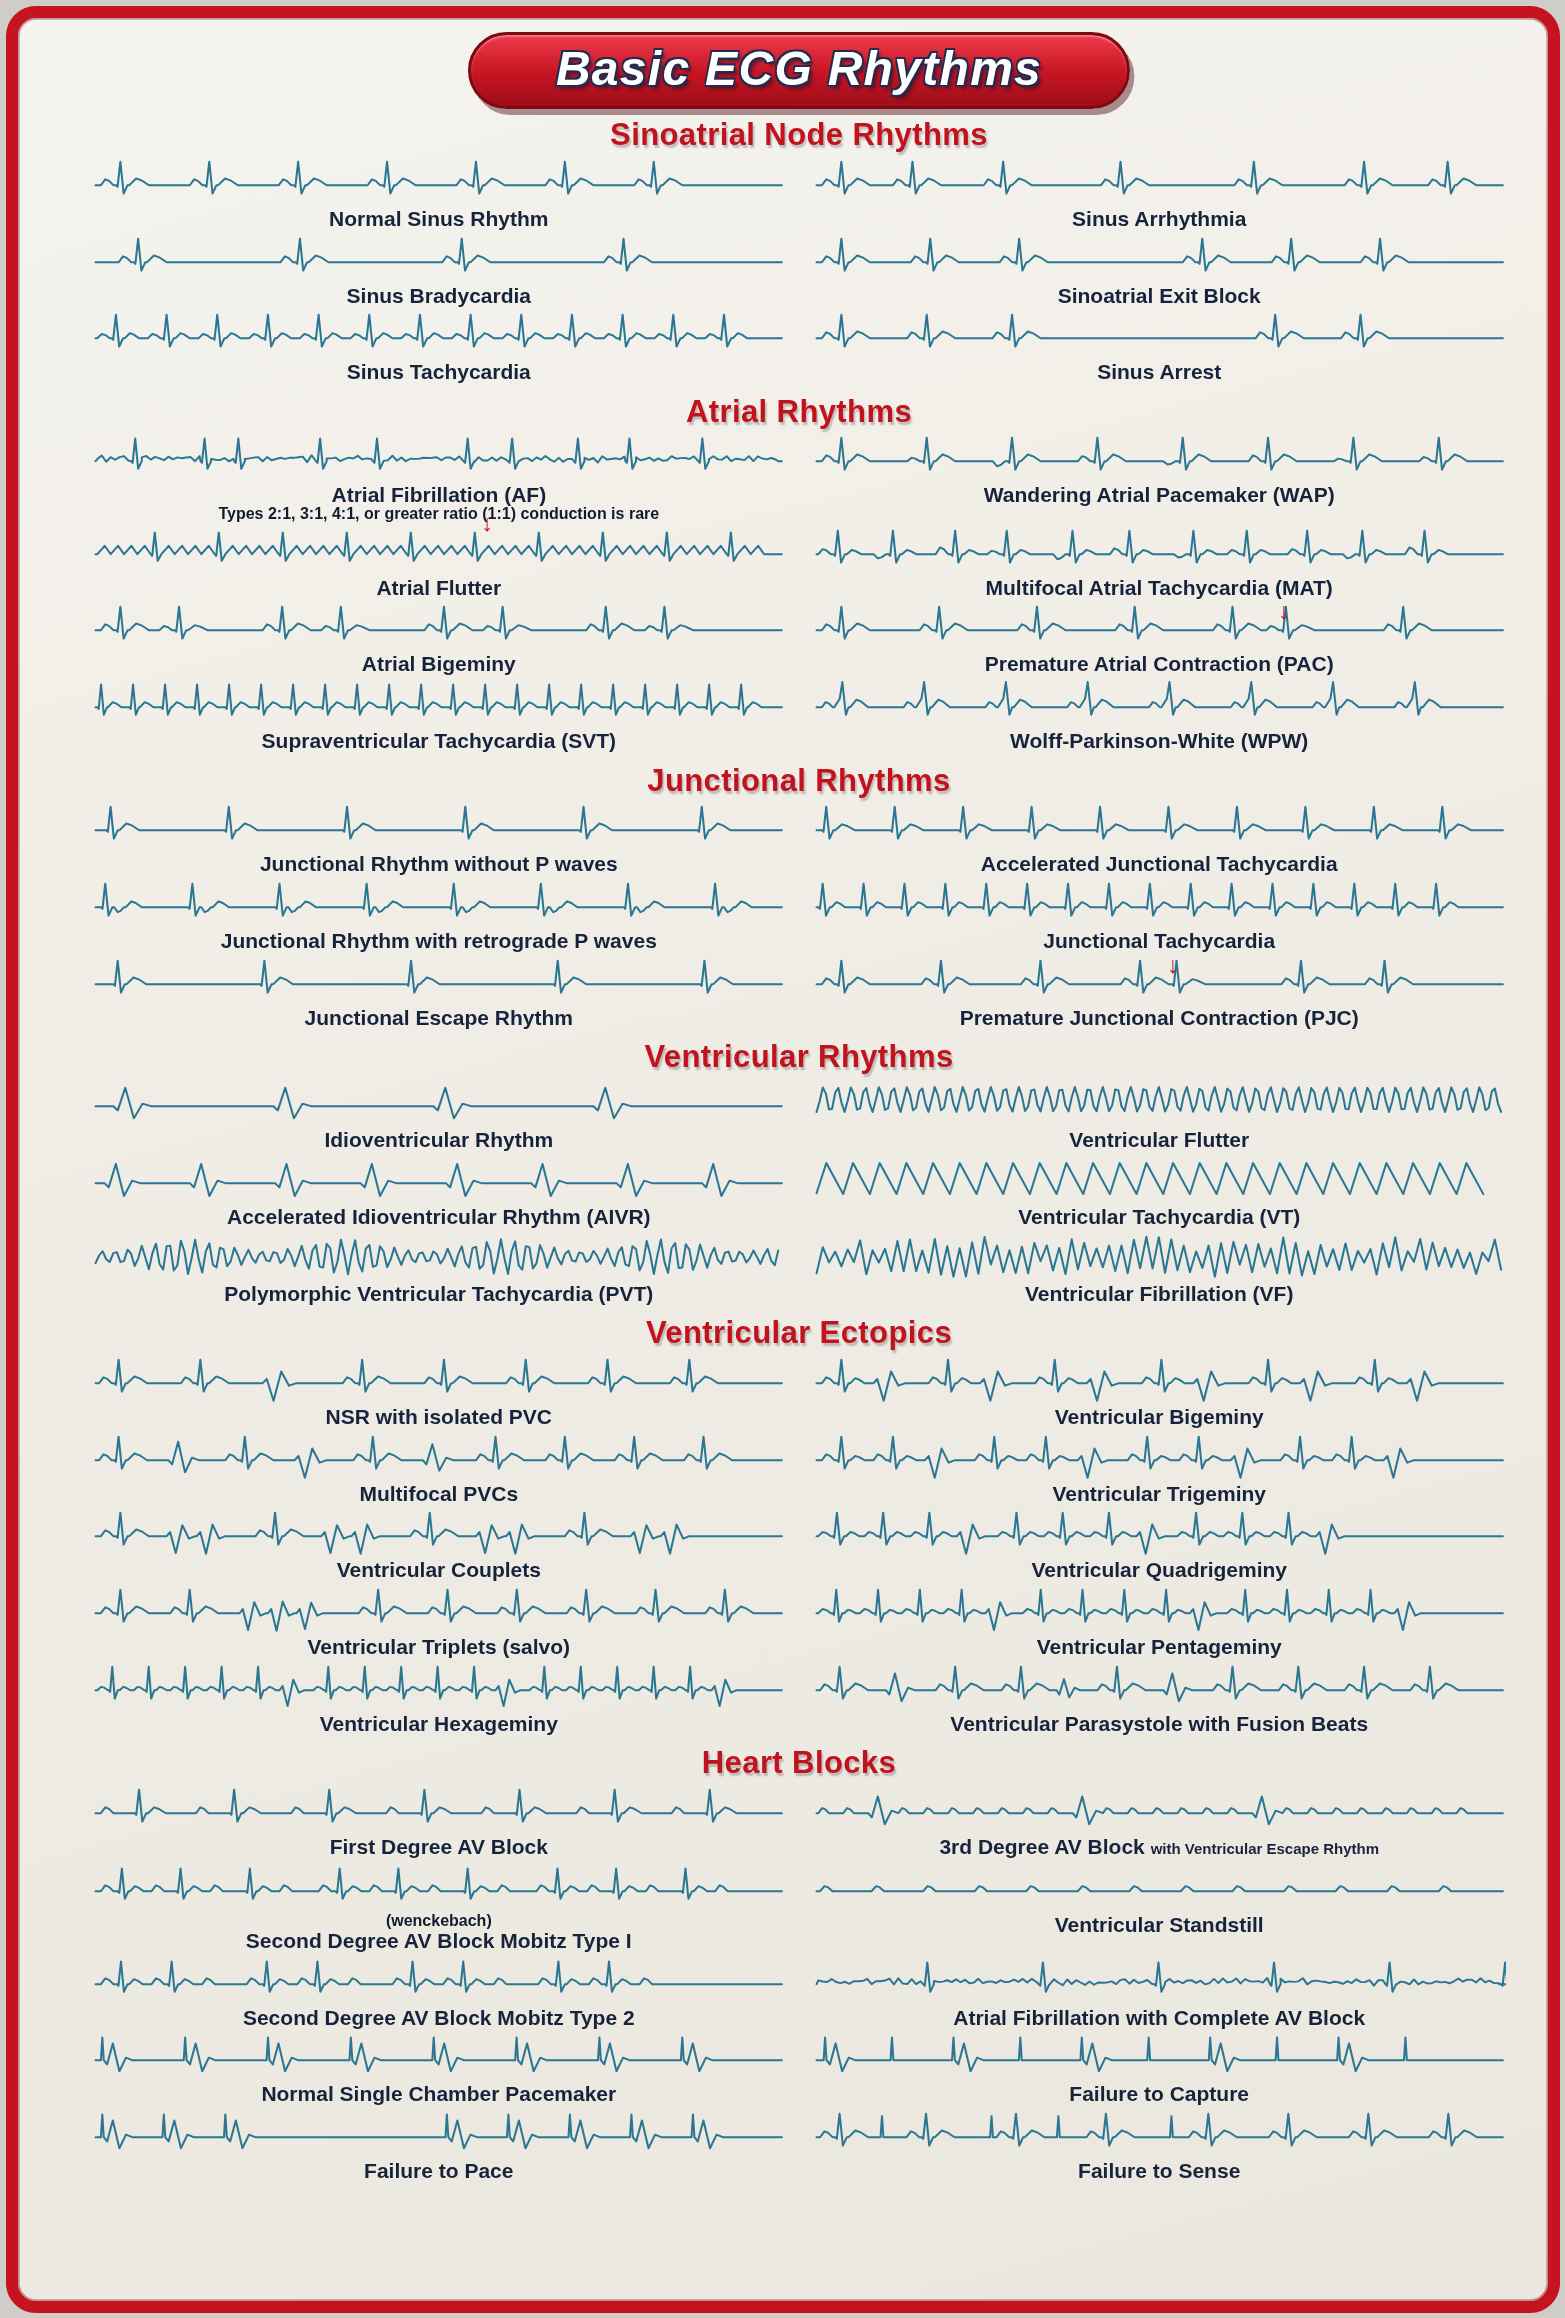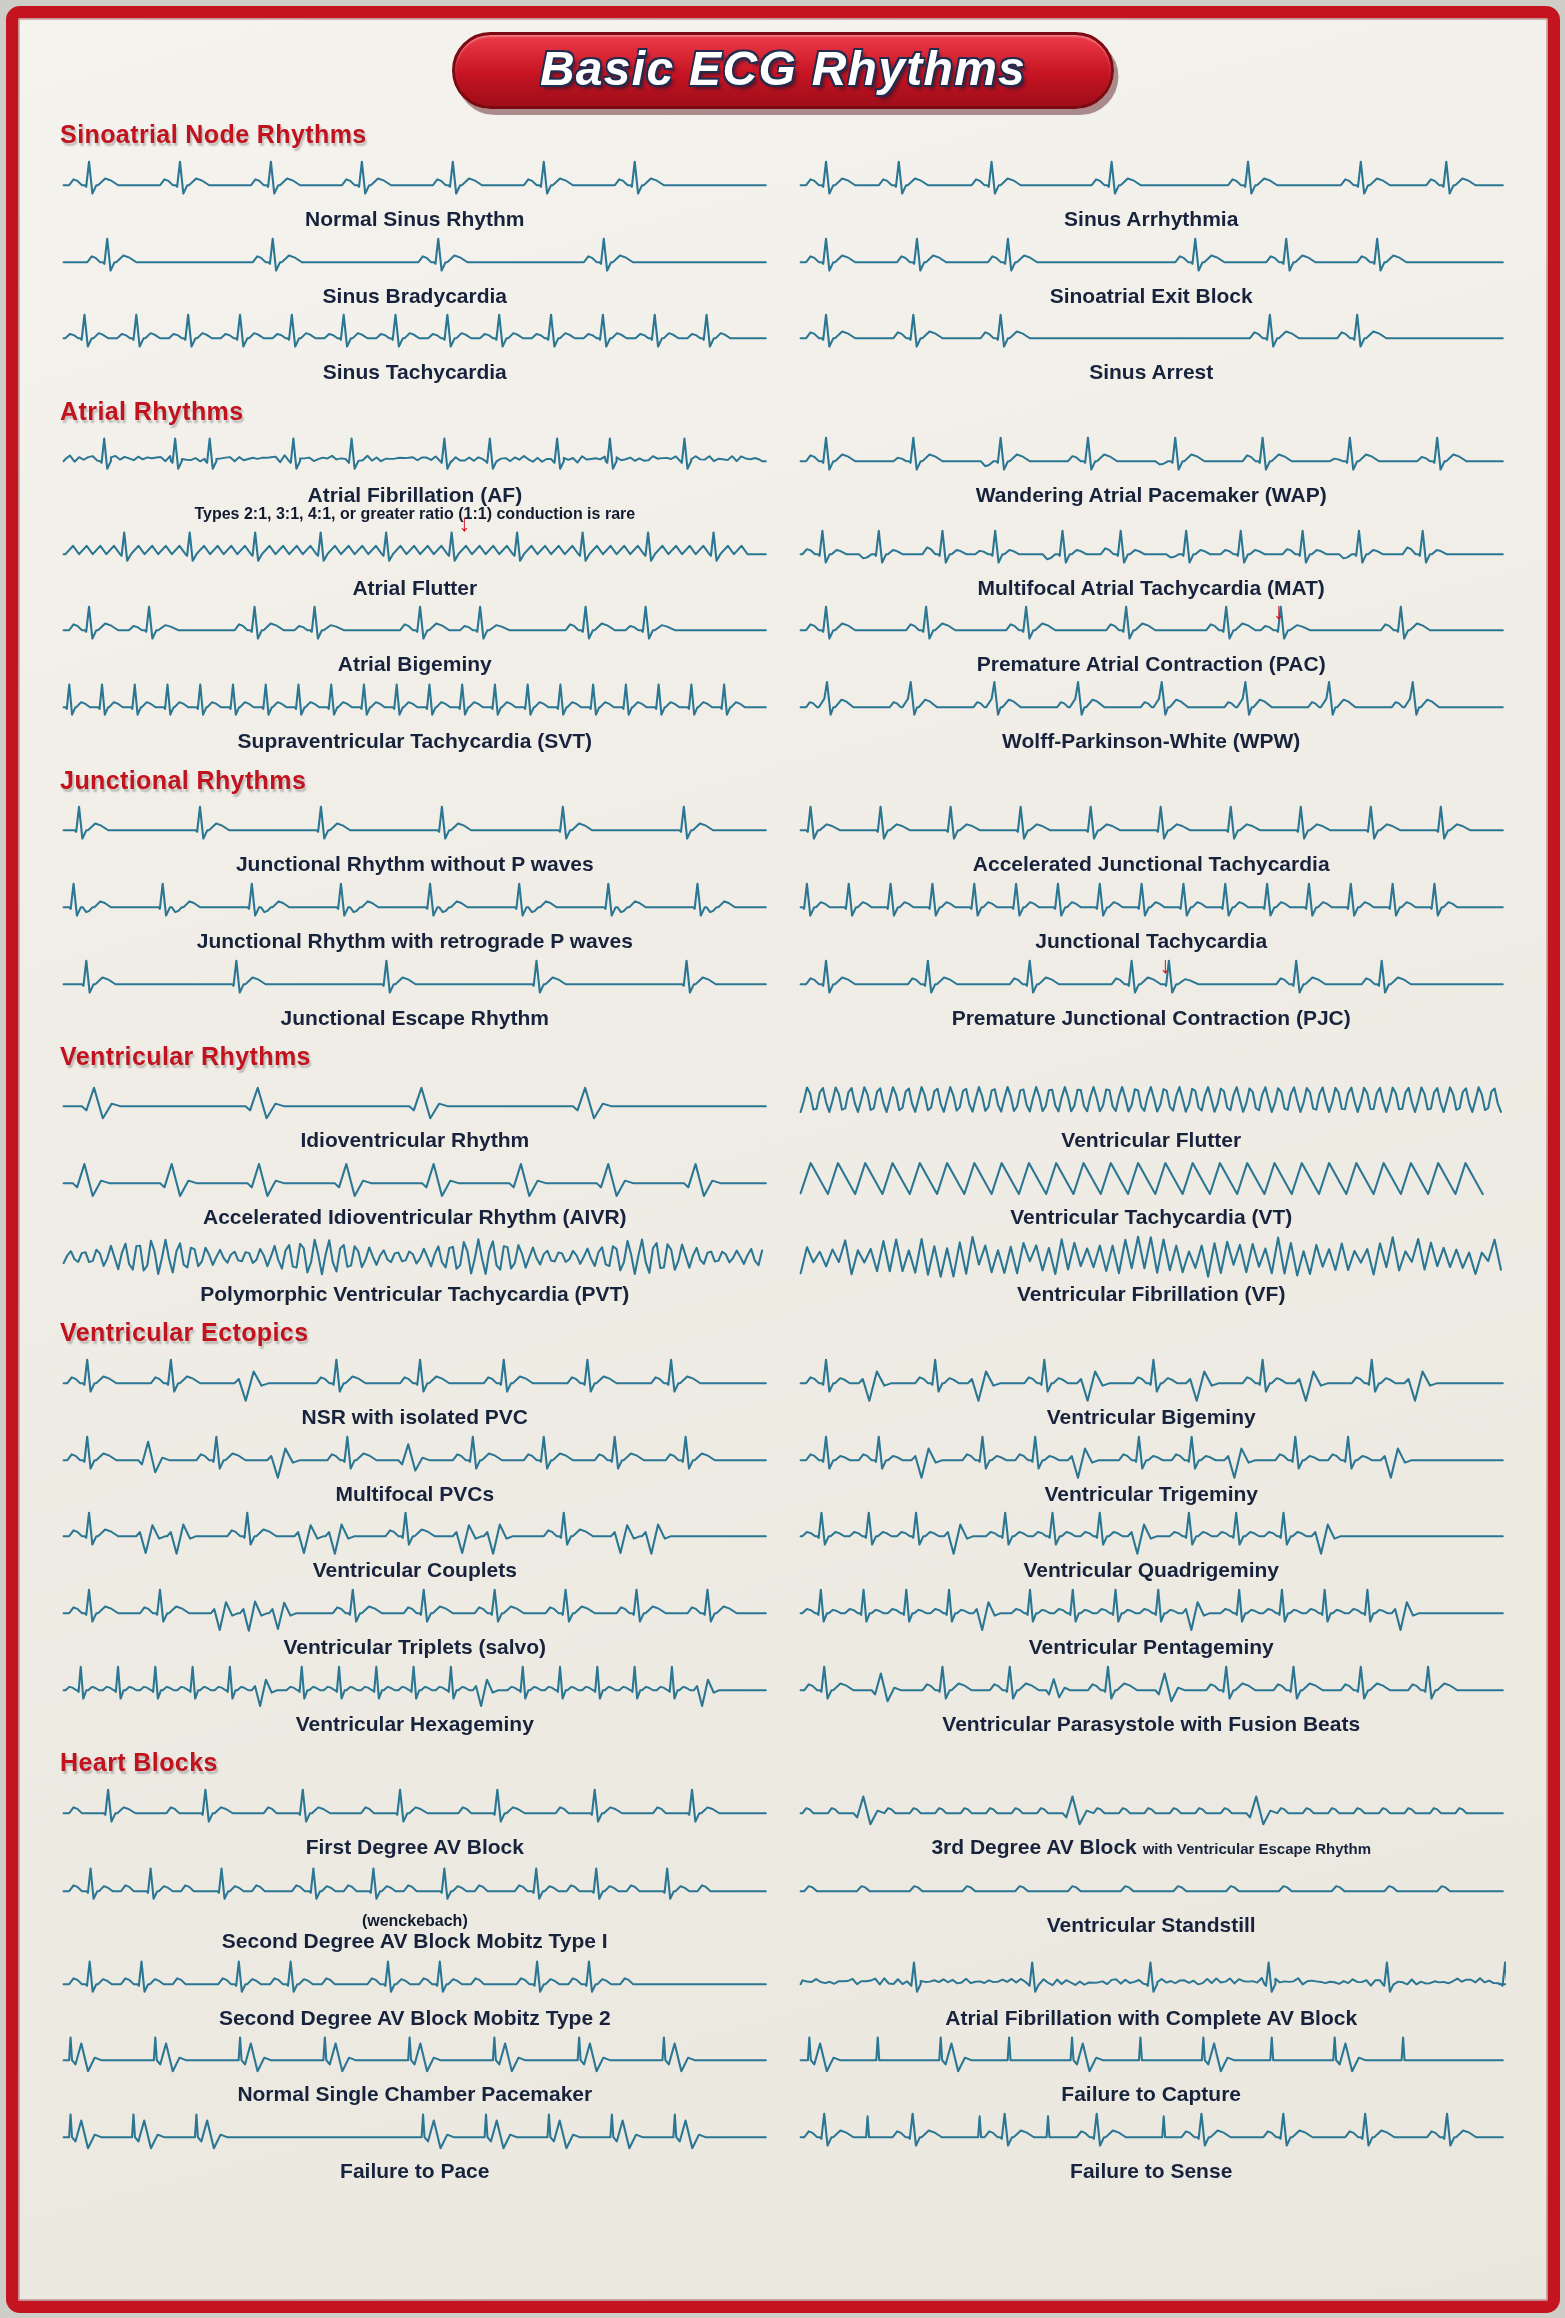--- a/index.html
+++ b/index.html
@@ -8,43 +8,44 @@
   body {
     width: 1566px; height: 2319px; position: relative;
     background: #cfcdc8;
     font-family: "Liberation Sans", sans-serif;
     overflow: hidden;
   }
   .poster {
     position: absolute; inset: 6.1px;
     background: linear-gradient(165deg, #f5f3ee 0%, #f0ede6 40%, #eae7df 100%);
     border: 12.2px solid #c3141f;
-    border-radius: 14px;
+    border-radius: 30px;
     box-shadow: inset 0 0 0 1.7px rgba(125,12,20,0.4);
     overflow: hidden;
+    padding-left: 32px;
   }
   .content { padding: 10.5px 42px 7px; }
   .banner {
     width: 662px; margin: 3.5px auto 8.7px;
     background: linear-gradient(180deg, #ee3b4b 0%, #c61423 55%, #9e0e19 100%);
     border: 3.5px solid #7c0a13;
     border-radius: 42px;
     box-shadow: 4.4px 6.1px 0 rgba(80,14,20,0.45), inset 0 1.7px 1.7px rgba(255,255,255,0.35);
     padding: 6.1px 0 9.6px;
   }
   .banner h1 {
     margin: 0; text-align: center;
     font-size: 48px; font-style: italic; font-weight: bold;
     letter-spacing: 1.3px; color: #ffffff;
     text-shadow: -1.7px -1.7px 0 #232c4e, 1.7px -1.7px 0 #232c4e, -1.7px 1.7px 0 #232c4e, 1.7px 1.7px 0 #232c4e, 3.5px 4.4px 3.5px rgba(15,20,45,0.55);
     font-family: "Liberation Sans", sans-serif;
   }
   .sec-heading {
-    text-align: left; color: #c2121e;
-    font-size: 25px; line-height: 35px; font-weight: bold;
+    text-align: center; color: #c2121e;
+    font-size: 31px; line-height: 35px; font-weight: bold;
     letter-spacing: 0.4px;
     margin: 8.7px 0 2.6px;
     text-shadow: 1.7px 2.6px 1.7px rgba(110,110,110,0.4);
   }
   .grid { display: grid; grid-template-columns: 1fr 1fr; column-gap: 27px; }
   .cell { margin-bottom: 1.7px; }
   .strip { position: relative; }
   .wave { display: block; width: 100%; height: 52px; }
   .marker { position: absolute; transform: translateX(-50%); font-size: 23px; font-weight: bold; line-height: 1; }
   .label { text-align: center; font-size: 21px; line-height: 23px; font-weight: bold; color: #17233c; }

